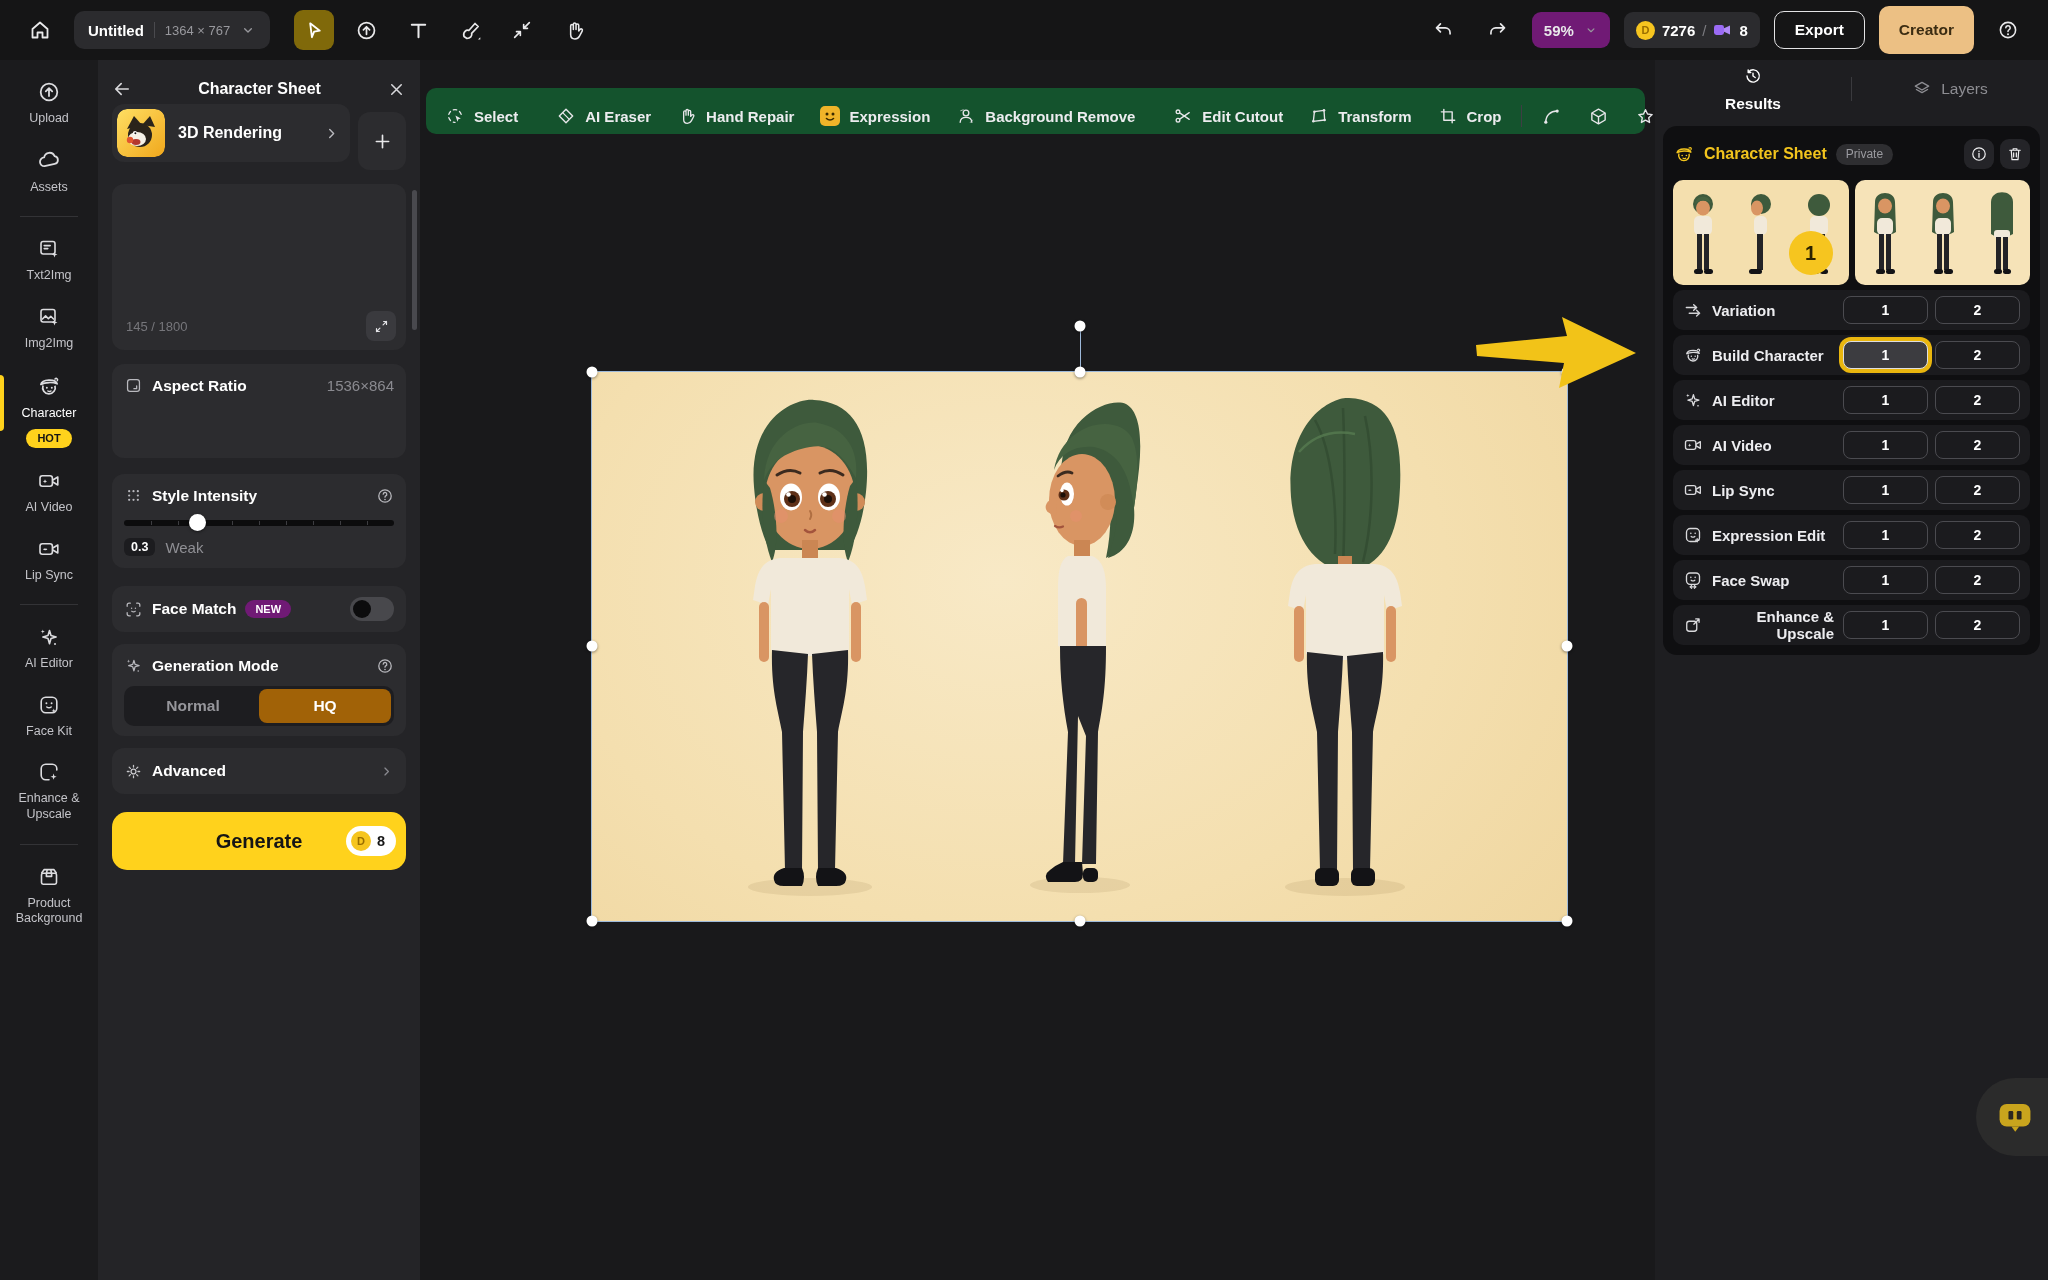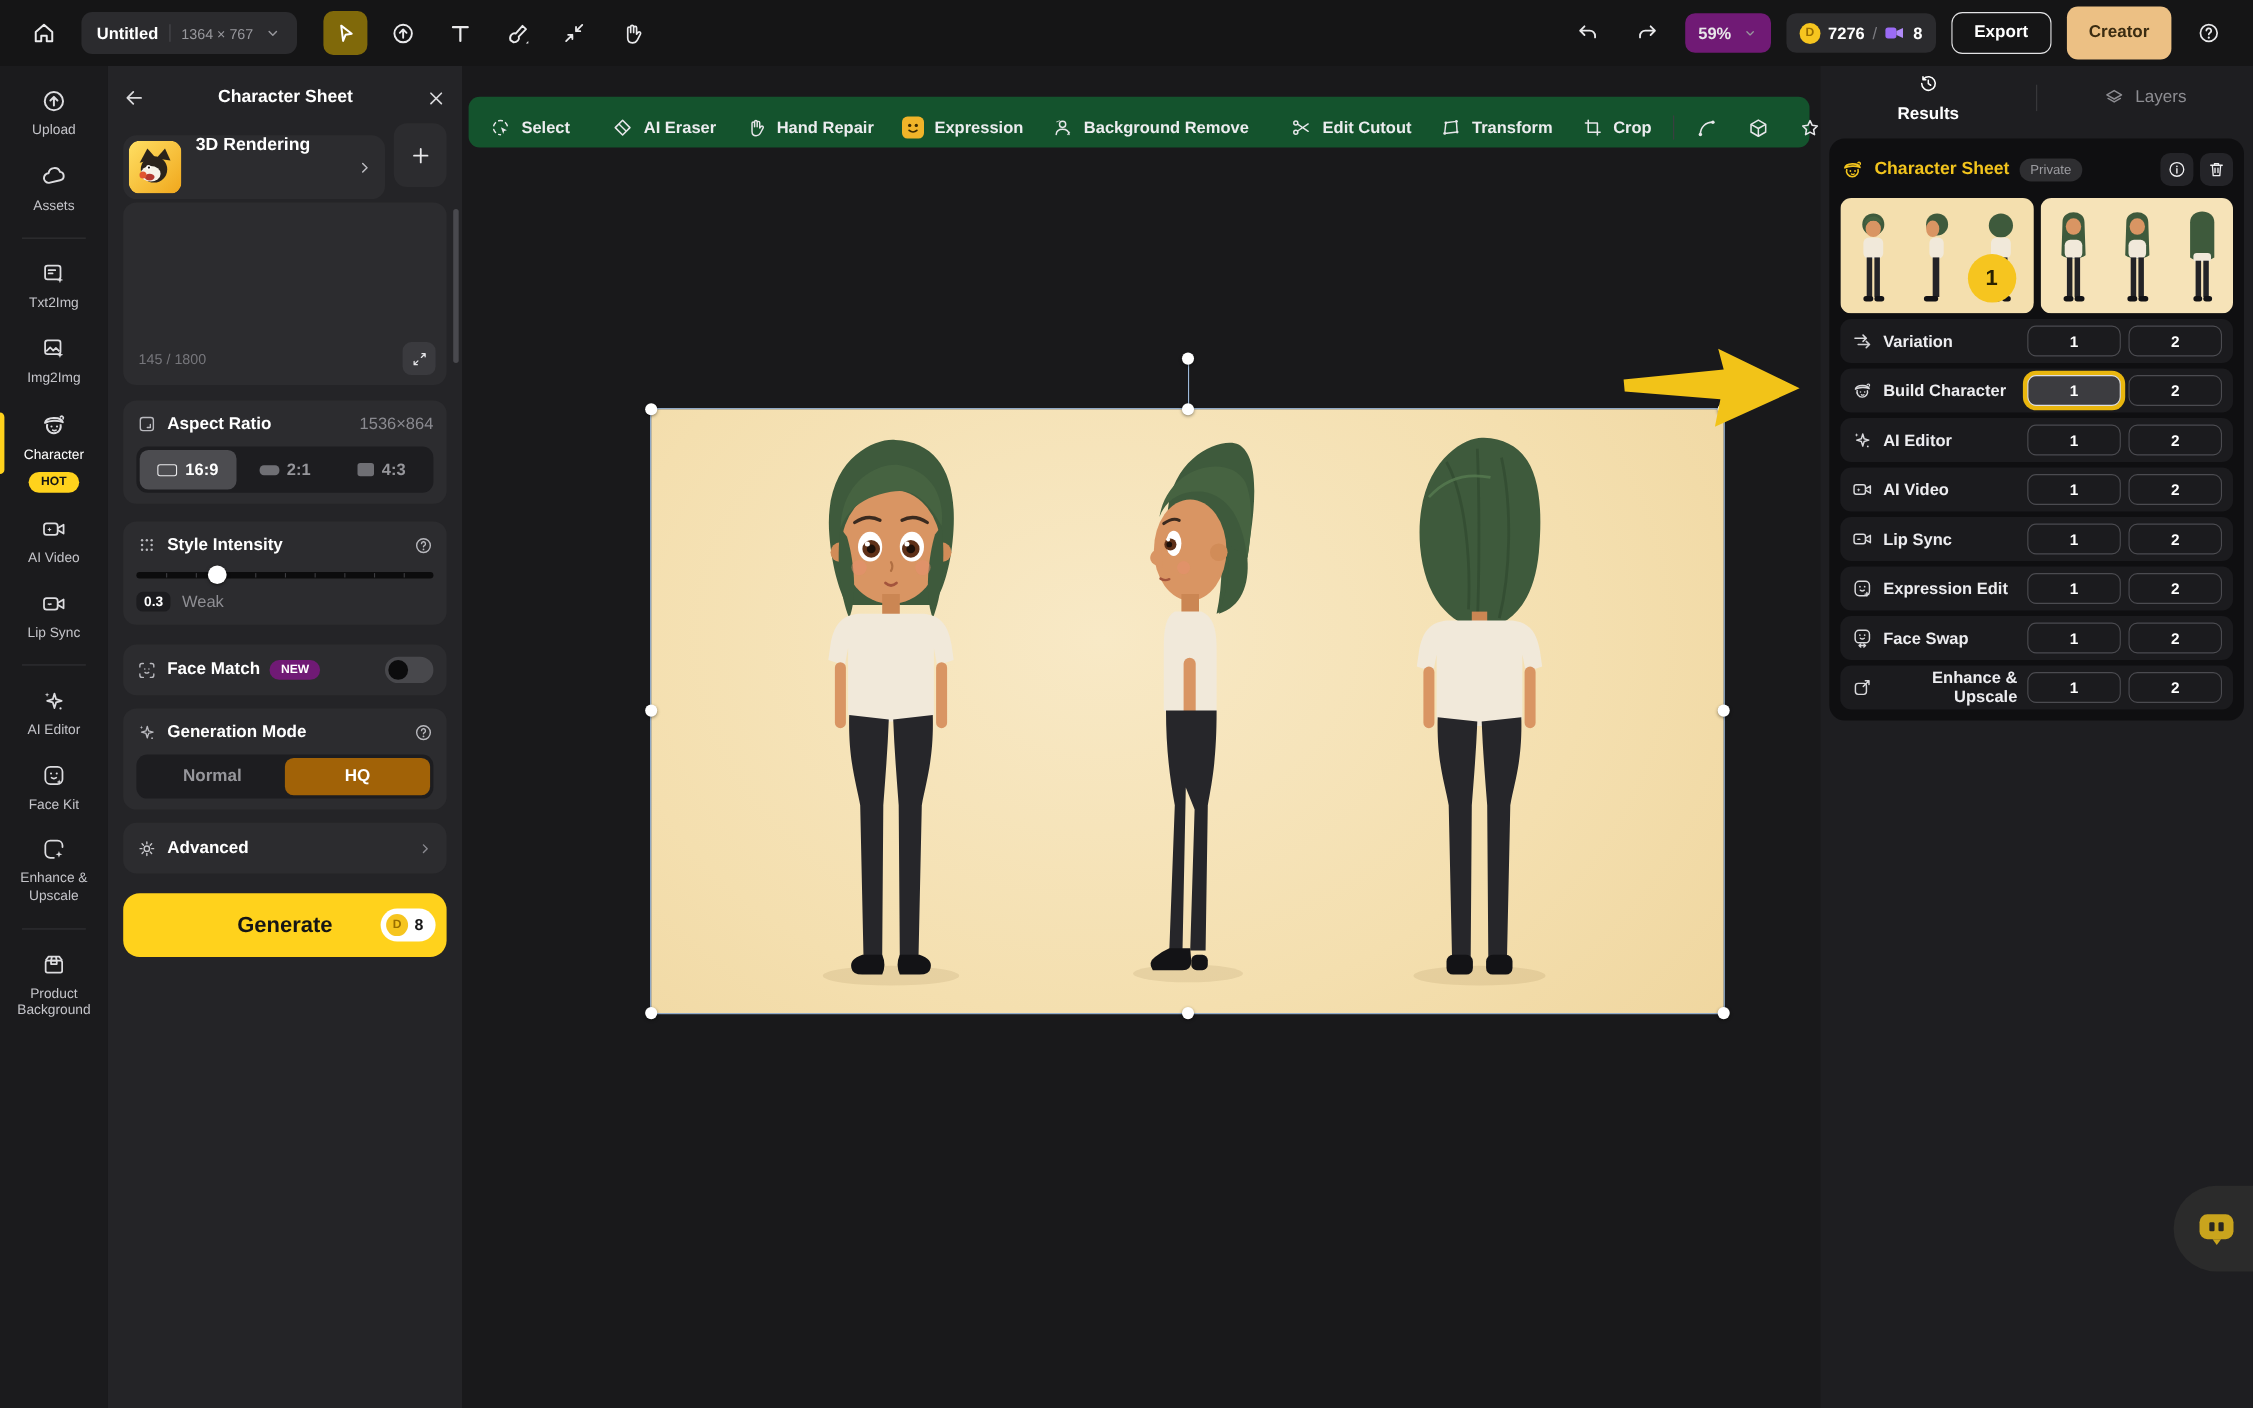--- a/index.html
+++ b/index.html
@@ -47,21 +47,21 @@
     border-radius:999px; margin-top:1px; }
   .sb-div { width:58px; height:1px; background:#333336; margin:4px 0 16px 0; }
 
   
   .panel { position:absolute; left:98px; top:60px; width:322px; height:1220px; background:#242427; z-index:20; }
   .panel-card { position:absolute; left:14px; width:294px; background:#2c2c2f; border-radius:12px; }
   .panel-header { position:absolute; left:14px; right:14px; top:16px; height:26px; display:flex;
     align-items:center; justify-content:space-between; }
   .panel-title { font-size:16px; font-weight:700; color:#fff; }
   .icon-btn { color:#d9d9dc; cursor:pointer; display:flex; }
-  .style-card { top:63px; height:58px; width:238px; display:flex; padding-right:10px; cursor:pointer; }
+  .style-card { top:44px; height:58px; width:238px; display:flex; align-items:center; padding-right:10px; cursor:pointer; }
   .style-thumb { width:48px; height:48px; border-radius:10px; margin:5px; overflow:hidden; flex:none; }
   .style-name { flex:1; margin-left:8px; font-size:16px; font-weight:600; color:#fff; }
   .plus-card { position:absolute; top:52px; right:14px; width:48px; height:58px; background:#2c2c2f;
     border-radius:12px; display:flex; align-items:center; justify-content:center; color:#e8e8ea; cursor:pointer; }
   .prompt-card { top:124px; height:166px; padding:14px; }
   .prompt-text { font-size:15px; line-height:1.5; color:#f2f2f4; width:268px; }
   .prompt-foot { position:absolute; left:14px; right:10px; bottom:9px; display:flex; align-items:center;
     justify-content:space-between; }
   .char-count { font-size:13px; color:#76767b; }
   .expand-btn { width:30px; height:30px; background:#3a3a3e; border-radius:8px; display:flex;
@@ -654,34 +654,20 @@
   <div class="panel-card aspect-card">
     <div class="card-head">
       <span class="icon">
           <svg width="19" height="19" viewBox="0 0 24 24">
             <use href="#i-aspect"></use>
           </svg>
         </span>
       <span class="card-label">Aspect Ratio</span>
       <span class="card-value">1536×864</span>
     </div>
-    <div class="seg">
-      <div class="seg-opt sel">
-        <span class="ratio-glyph" style="width:18px;height:11px"></span>
-        <span>16:9</span>
-      </div>
-      <div class="seg-opt">
-        <span class="ratio-glyph" style="width:18px;height:9px;border-radius:4px"></span>
-        <span>2:1</span>
-      </div>
-      <div class="seg-opt">
-        <span class="ratio-glyph" style="width:15px;height:12px"></span>
-        <span>4:3</span>
-      </div>
-    </div>
   </div>
 
   <div class="panel-card intensity-card">
     <div class="card-head">
       <span class="icon">
           <svg width="19" height="19" viewBox="0 0 24 24">
             <use href="#i-dots"></use>
           </svg>
         </span>
       <span class="card-label">Style Intensity</span>

